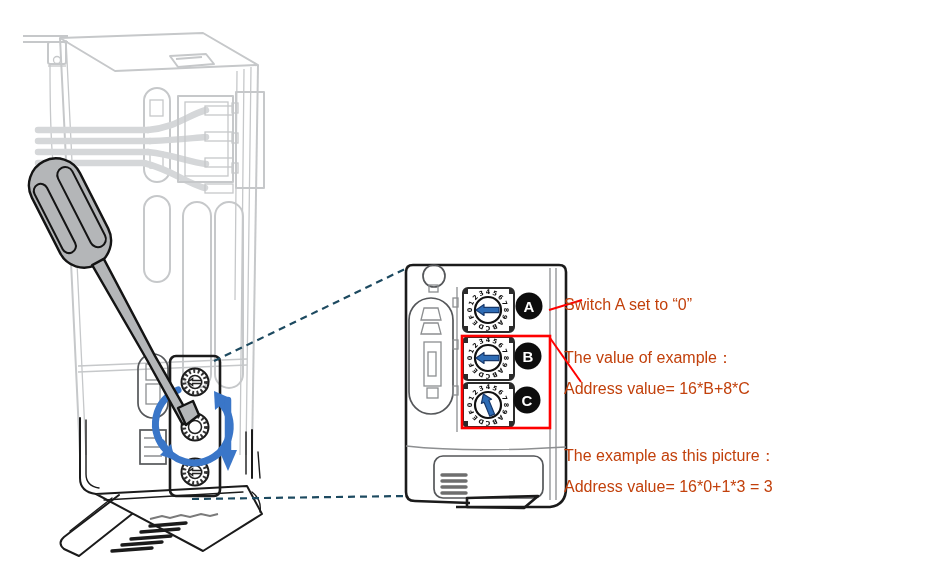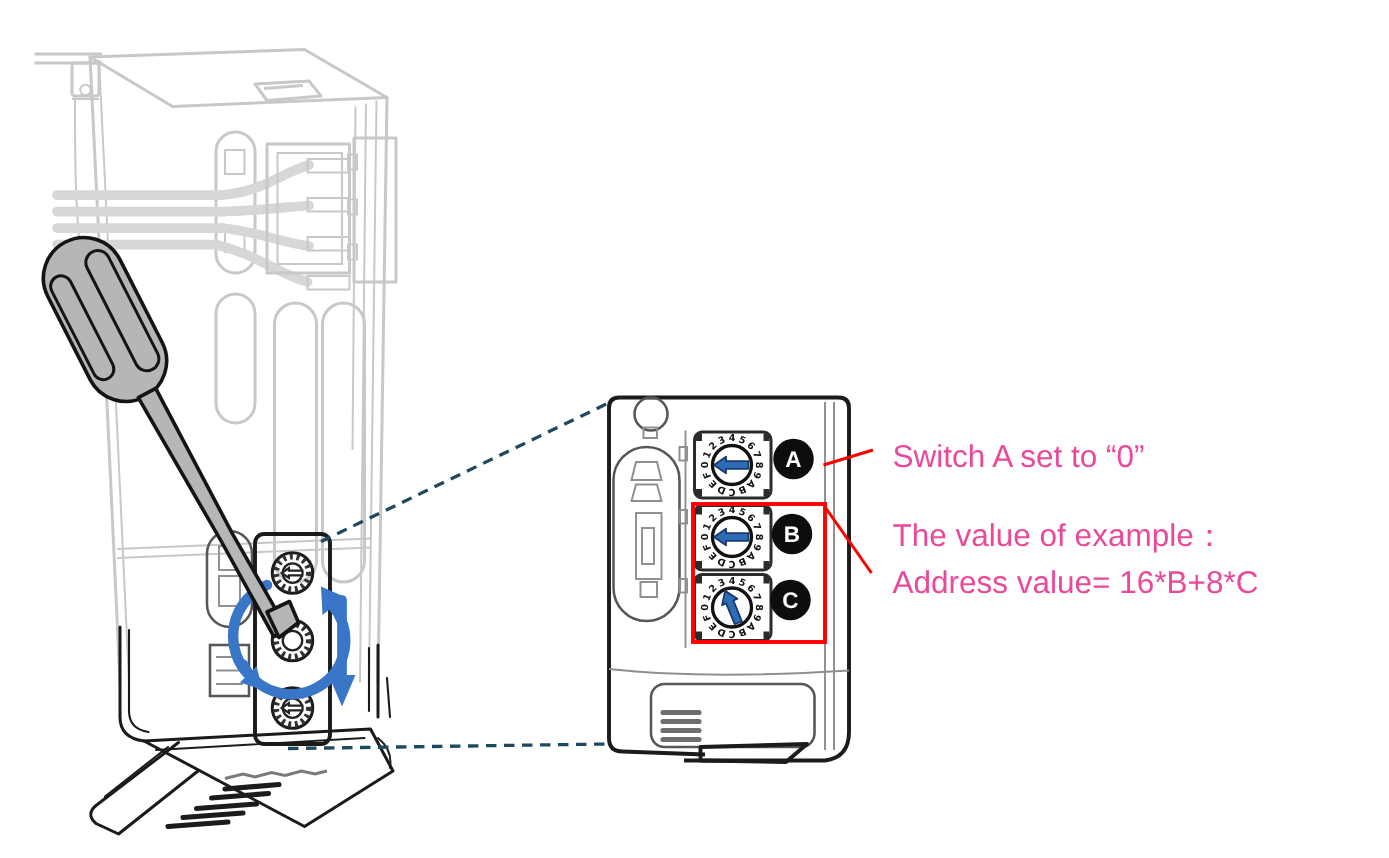--- a/index.html
+++ b/index.html
@@ -1,21 +1,21 @@
 <!DOCTYPE html>
 <html style="--arrow_blue: #3a76c8; --dial_arrow_blue: #2e6cb5; --highlight_red: #ff0000; --dashed_line_teal: #1d4a60;"><head>
 <meta charset="utf-8">
 <style>
   html,body{margin:0;padding:0}
   body{
     width:926px;height:572px;position:relative;background:#fff;
     font-family:"Liberation Sans",sans-serif;overflow:hidden;
   }
   #art{position:absolute;left:0;top:0}
-  .ann{position:absolute;left:595px;color:#ec4899;font-size:21px;line-height:31px;white-space:nowrap}
+  .ann{position:absolute;left:564px;color:#c2410c;font-size:16px;line-height:31px;white-space:nowrap}
   #ann1{top:289px}
   #ann2{top:342px}
   #ann3{top:440px}
   
   .g2{stroke:#c6c8ca;stroke-width:2;fill:none;stroke-linejoin:round}
   .g1{stroke:#c6c8ca;stroke-width:1.3;fill:none}
   .wire{stroke:#d5d7d9;stroke-width:6.5;fill:none;stroke-linecap:round}
   .k2{stroke:#1b1b1b;stroke-width:2;fill:none;stroke-linejoin:round;stroke-linecap:round}
   .k25{stroke:#1b1b1b;stroke-width:2.6;fill:none;stroke-linejoin:round}
   .m1{stroke:#8d8f91;stroke-width:1.3;fill:none}
@@ -302,13 +302,15 @@
 </svg>
 
 <div class="ann" id="ann1">Switch A set to “0”</div>
 
 <div class="ann" id="ann2">
   <div>The value of example：</div>
   <div>Address value= 16*B+8*C</div>
 </div>
 
 <div class="ann" id="ann3">
+  <div>The example as this picture：</div>
+  <div>Address value= 16*0+1*3 = 3</div>
 </div>
 
 </body></html>

